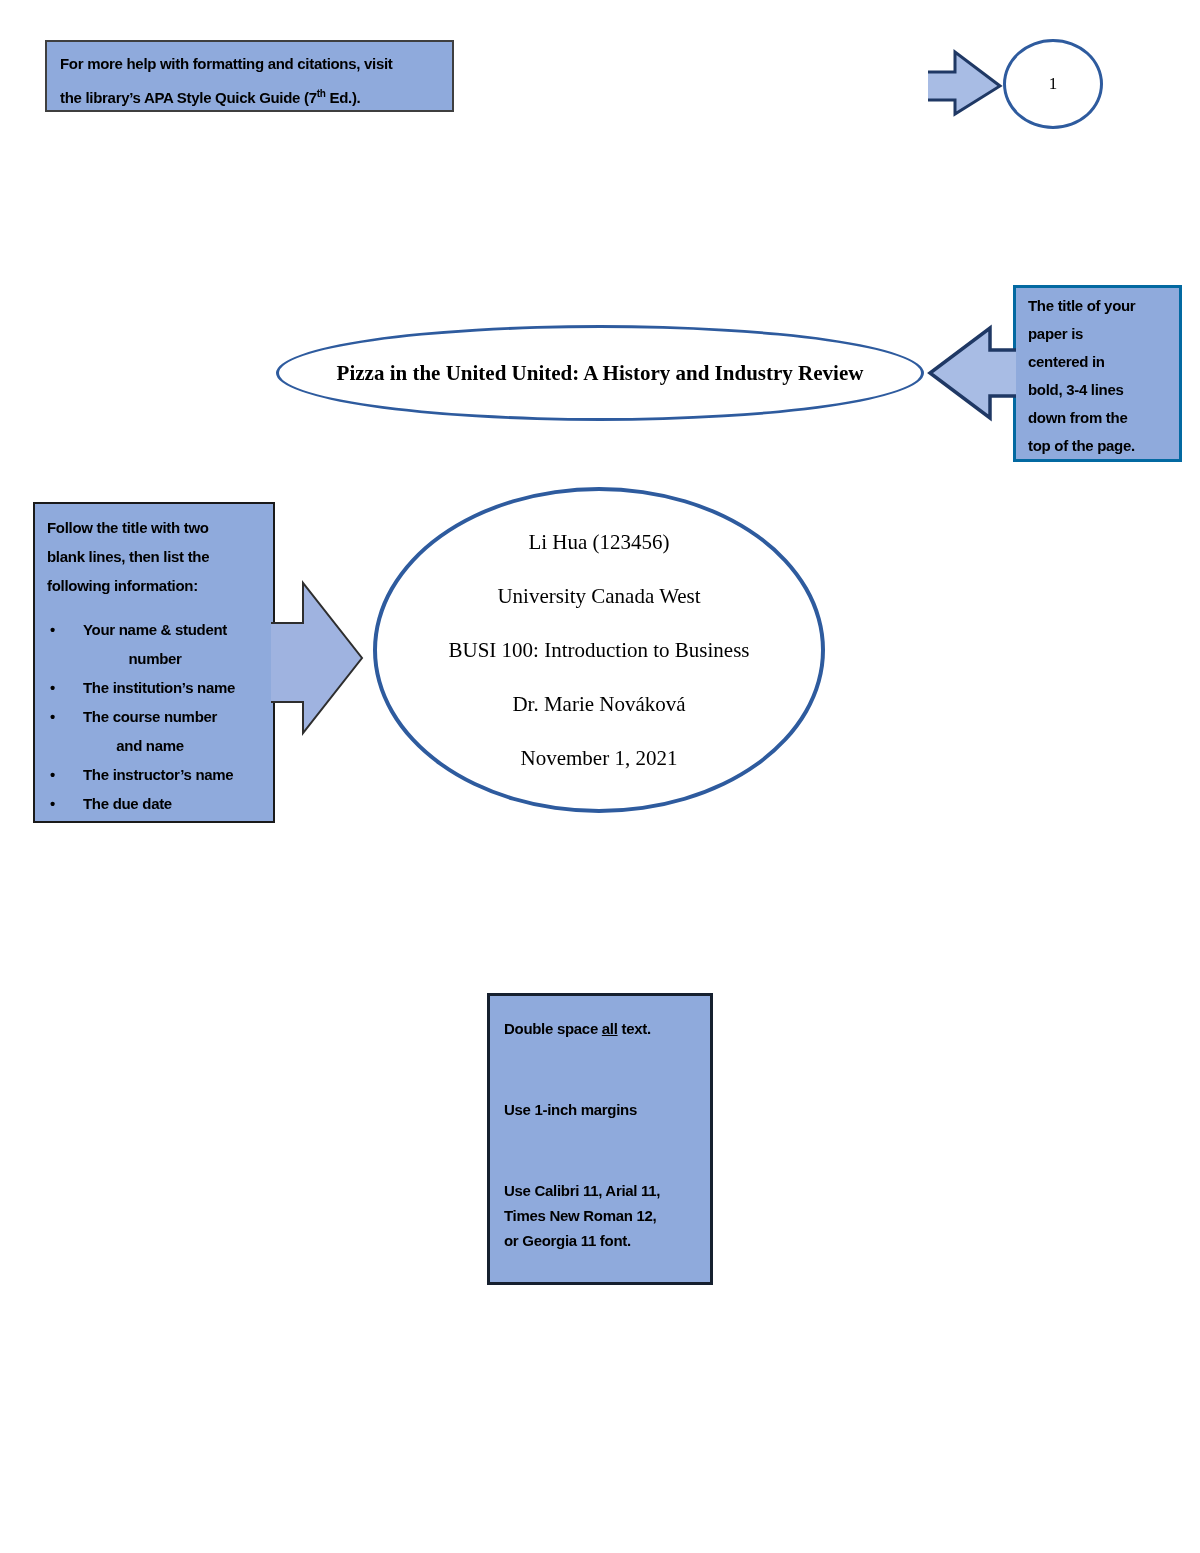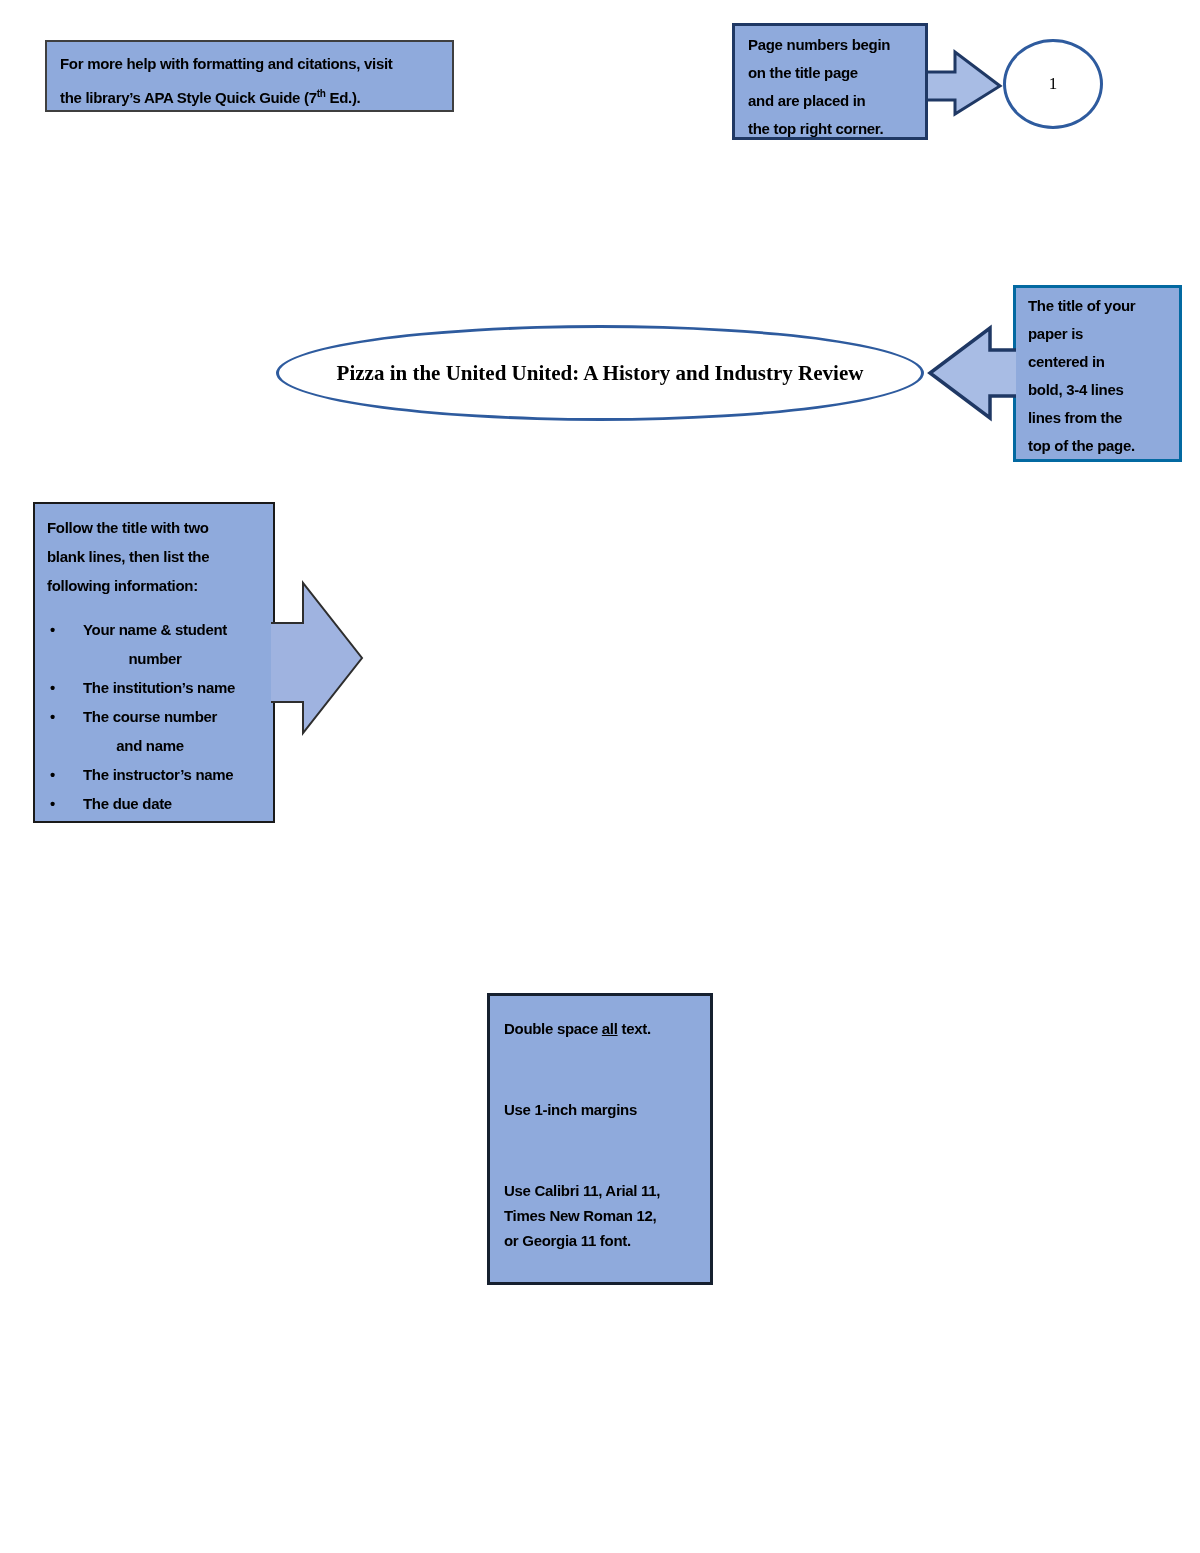--- a/index.html
+++ b/index.html
@@ -63,45 +63,39 @@
 </head>
 <body>
 
 <div class="page">
 
   <div class="box box-help">
     <div class="line">For more help with formatting and citations, visit</div>
     <div class="line"><span>the library’s </span><span class="link"><span>APA Style Quick Guide (7</span><sup>th</sup><span> Ed.).</span></span></div>
   </div>
 
-  <div class="box box-pagenum">
-    <div class="line">Page numbers begin</div>
-    <div class="line">on the title page</div>
-    <div class="line">and are placed in</div>
-    <div class="line">the top right corner.</div>
-  </div>
 
   <svg class="arrow" style="left:926px; top:48px;" width="78" height="70" viewBox="0 0 78 70">
     <path d="M2,24 L29,24 L29,4 L74,38 L29,66 L29,52 L2,52" fill="#a8bce4" stroke="#1f3864" stroke-width="3" stroke-linejoin="miter"></path>
   </svg>
 
   <div class="circle-pagenum">
     <span>1</span>
   </div>
 
   <div class="title-ellipse">
     <div class="paper-title">Pizza in the United United: A History and Industry Review</div>
   </div>
 
   <div class="box box-titlenote">
     <div class="line">The title of your</div>
     <div class="line">paper is</div>
     <div class="line">centered in</div>
     <div class="line">bold, 3-4 lines</div>
-    <div class="line">lines from the</div>
+    <div class="line">down from the</div>
     <div class="line">top of the page.</div>
   </div>
 
   <svg class="arrow" style="left:926px; top:324px;" width="92" height="98" viewBox="0 0 92 98">
     <path d="M90,26 L64,26 L64,4 L4,49 L64,94 L64,72 L90,72" fill="#a8bce4" stroke="#1f3864" stroke-width="3.5" stroke-linejoin="miter"></path>
   </svg>
 
   <div class="box box-follow">
     <div class="line">Follow the title with two</div>
     <div class="line">blank lines, then list the</div>
@@ -139,20 +133,27 @@
           <div class="line">The due date</div>
         </div>
       </div>
     </div>
   </div>
 
   <svg class="arrow" style="left:270px; top:579px;" width="97" height="158" viewBox="0 0 97 158">
     <path d="M1,44 L33,44 L33,4 L92,79 L33,154 L33,123 L1,123" fill="#9fb3e0" stroke="#2e2e2e" stroke-width="2" stroke-linejoin="miter"></path>
   </svg>
 
+  <div class="student-oval">
+    <div>Li Hua (123456)</div>
+    <div>University Canada West</div>
+    <div>BUSI 100: Introduction to Business</div>
+    <div>Dr. Marie Nováková</div>
+    <div>November 1, 2021</div>
+  </div>
 
   <div class="box box-format">
     <div class="fgap"><span>Double space </span><span class="u">all</span><span> text.</span></div>
     <div class="fgap">Use 1-inch margins</div>
     <div>
       <div class="line">Use Calibri 11, Arial 11,</div>
       <div class="line">Times New Roman 12,</div>
       <div class="line">or Georgia 11 font.</div>
     </div>
   </div>

